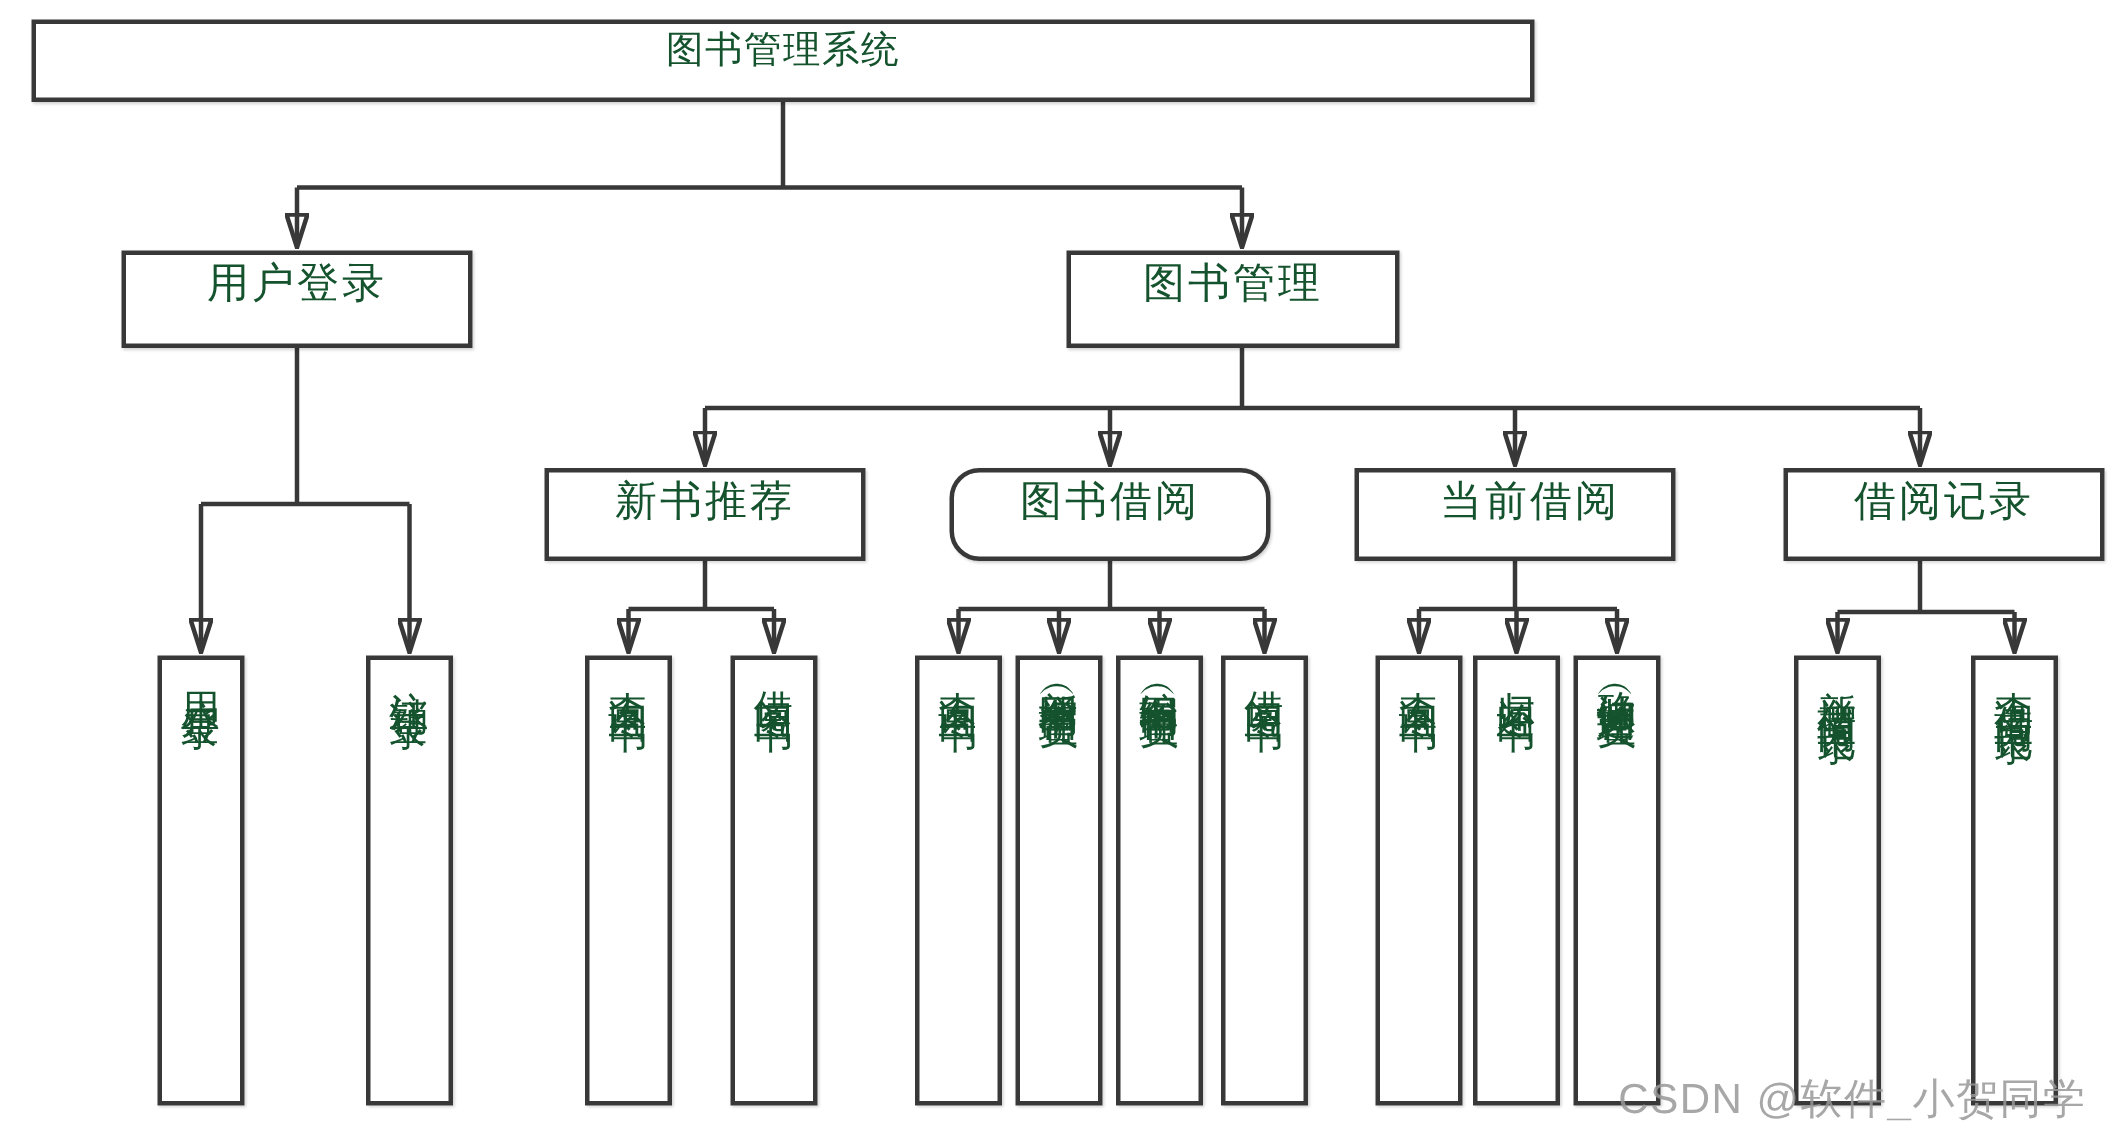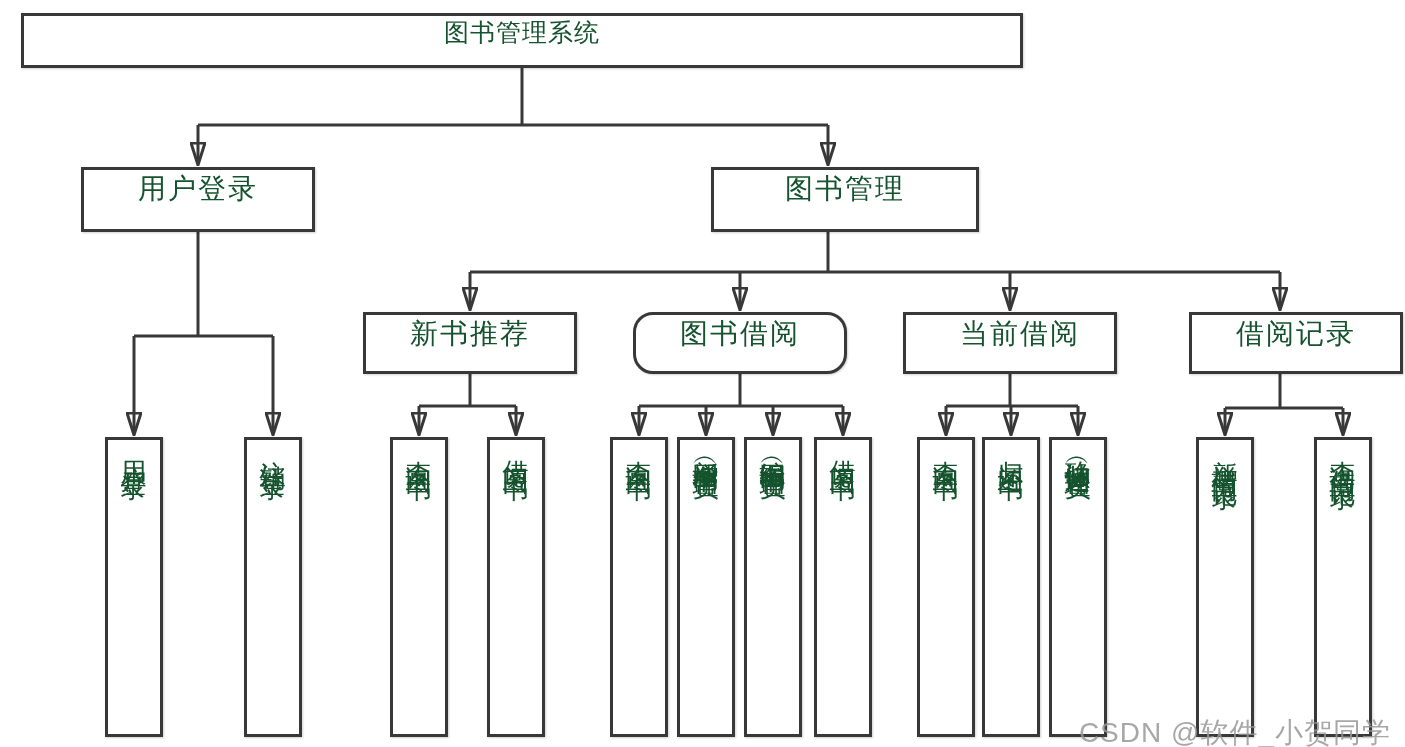--- a/index.html
+++ b/index.html
@@ -20,21 +20,21 @@
   .h-label{font-size:28px;letter-spacing:2px;}
   .vbox span{
     writing-mode:vertical-rl;text-orientation:mixed;
     font-size:26px;letter-spacing:5px;line-height:1;
   }
   .vbox span.tight{letter-spacing:2px;}
   
   .n-root{left:21px;top:13px;width:1002px;height:55px;}
   
   .n-userlogin{left:81px;top:167px;width:234px;height:65px;}
-  .n-bookmgmt{left:711px;top:167px;width:268px;height:65px;}
+  .n-bookmgmt{left:711px;top:167px;width:222px;height:65px;}
   
   .l3{top:312px;width:214px;height:62px;}
   .n-newbook{left:363px;}
   .n-borrow{left:633px;border-radius:20px;}
   .n-current{left:903px;padding-left:20px;}
   .n-records{left:1172px;margin-left:17px;}
   
   .vbox{top:437px;width:58px;height:300px;}
   .n-ul1{left:105px;} .n-ul2{left:244px;}
   .n-nb1{left:390px;} .n-nb2{left:487px;}

